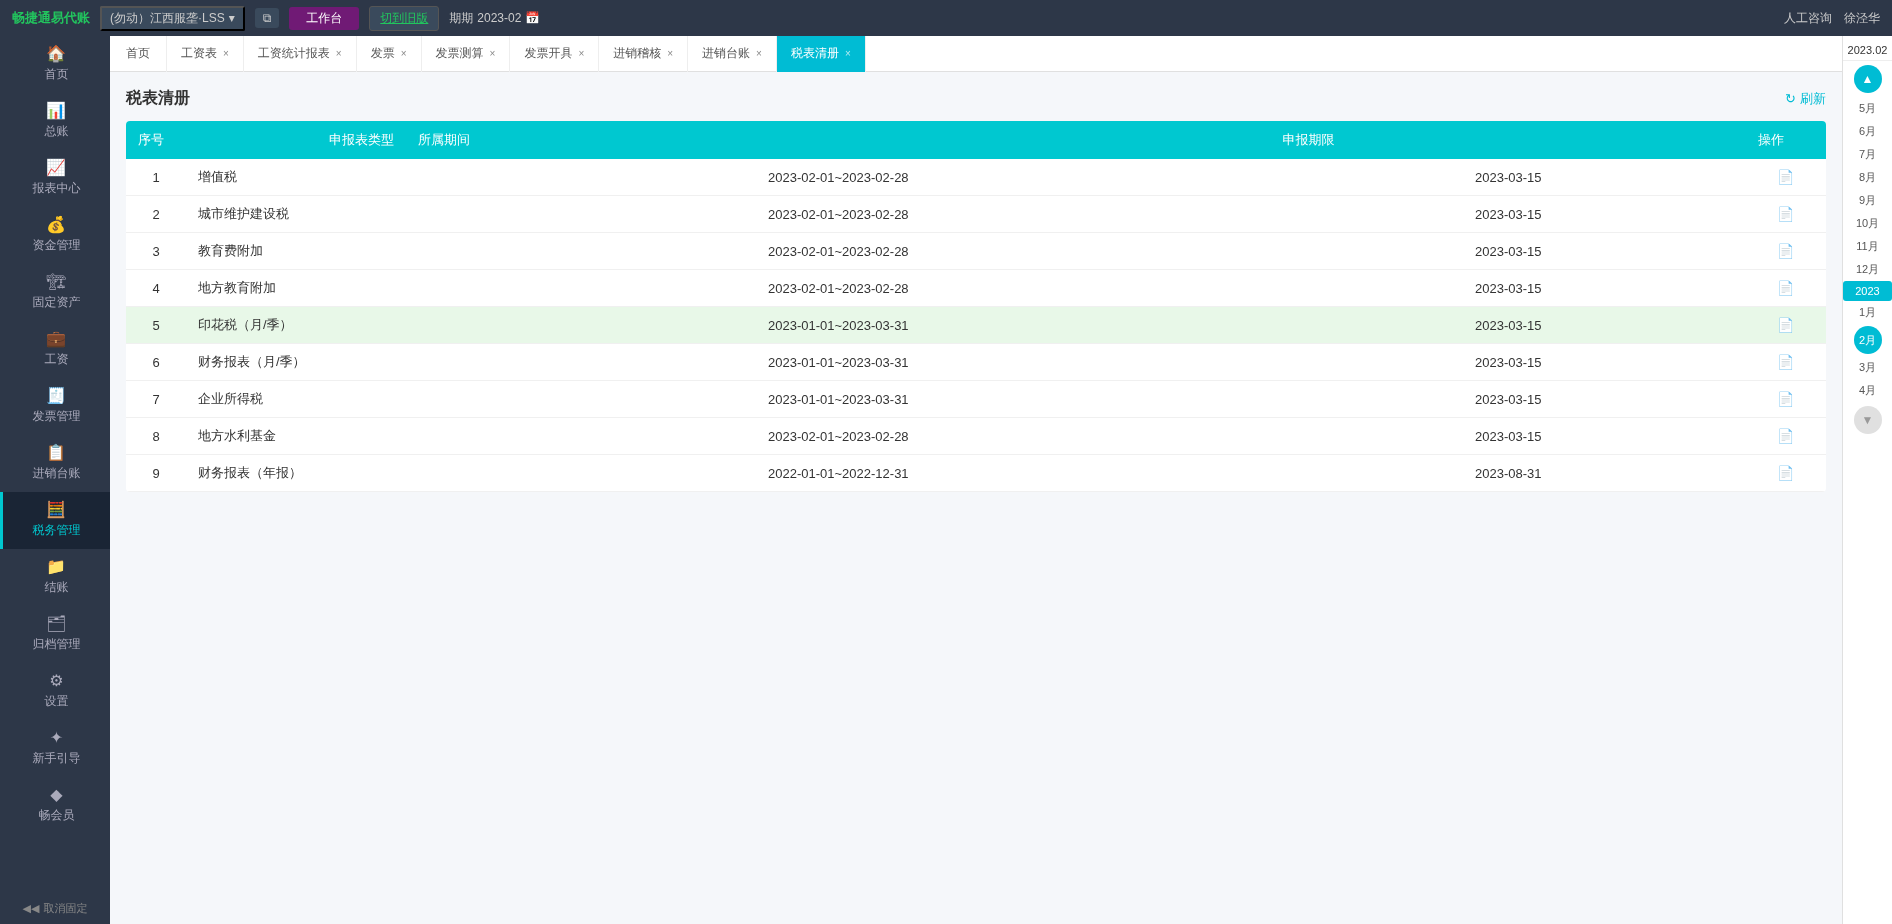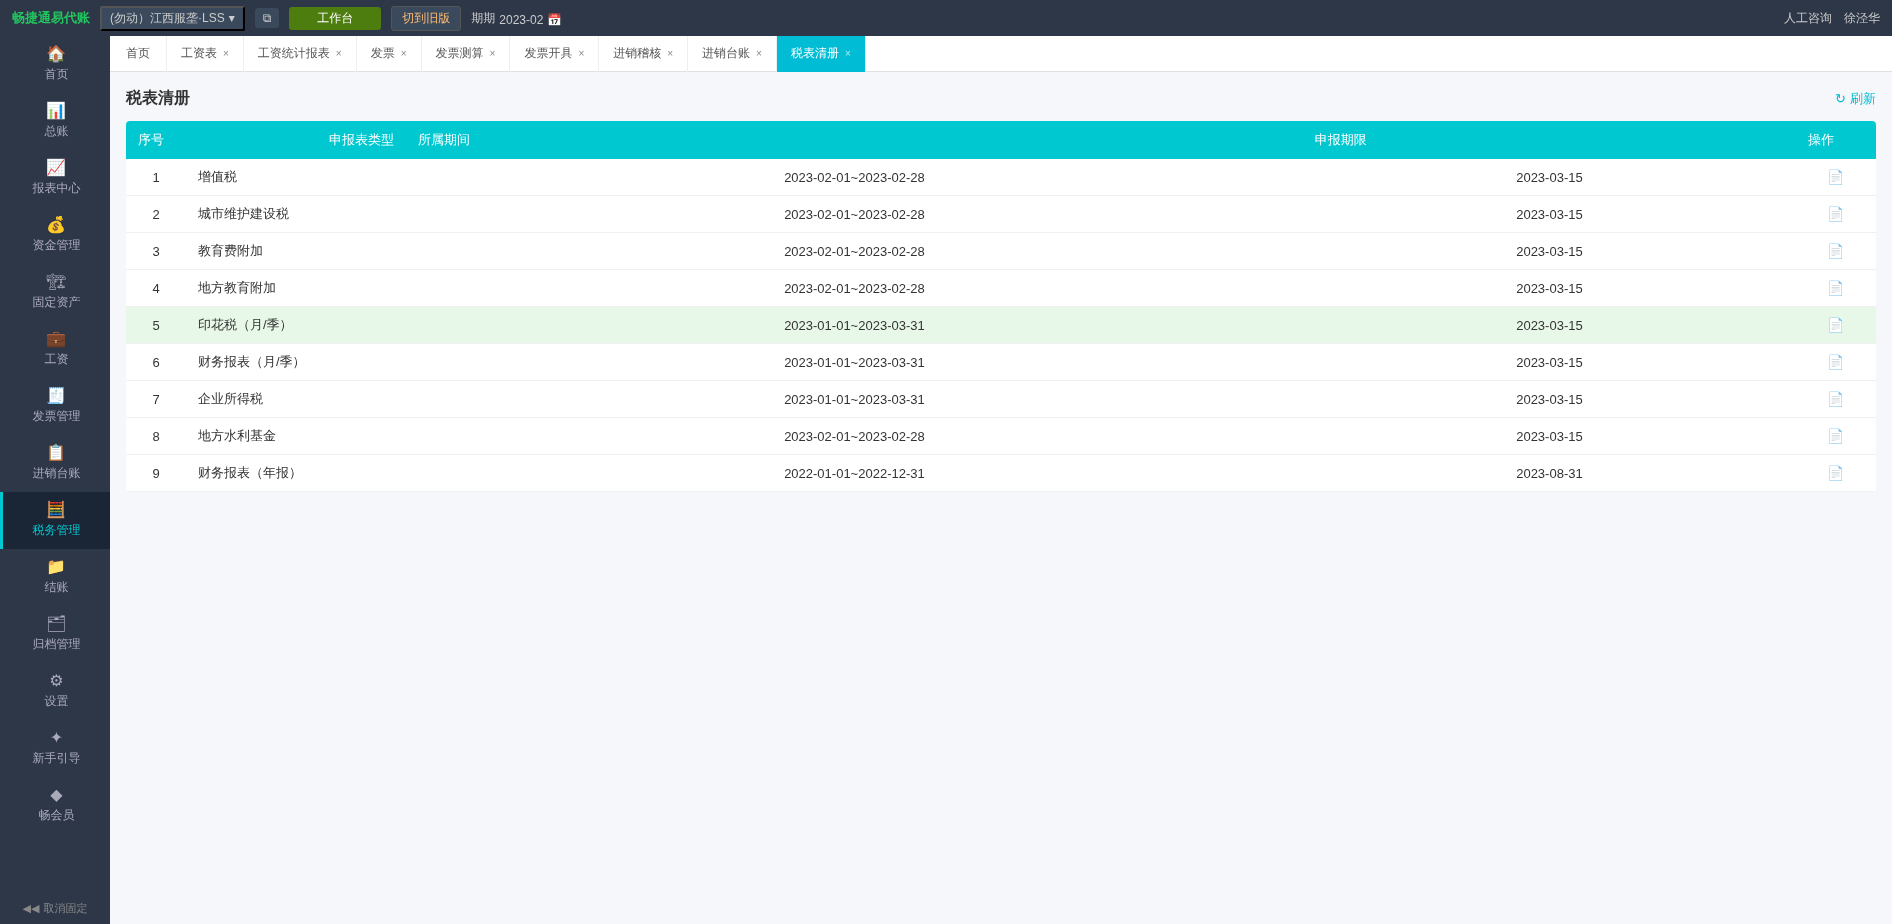--- a/index.html
+++ b/index.html
@@ -34,42 +34,43 @@
     .top-bar-icon-btn {
       background: #3a4a5c;
       border: none;
       color: #ccc;
       padding: 3px 8px;
       border-radius: 3px;
       cursor: pointer;
       font-size: 12px;
     }
     .top-bar-workbench {
-      background: #4d7c0f;
+      background: #701a75;
       border: none;
       color: #fff;
-      padding: 3px 28px;
+      padding: 3px 17px;
       border-radius: 3px;
       cursor: pointer;
       font-size: 12px;
     }
     .top-bar-old {
       background: #3a4a5c;
       border: 1px solid #555;
-      color: #fdba74;
+      color: #22c55e;
       padding: 3px 10px;
       border-radius: 3px;
       cursor: pointer;
       font-size: 12px;
+      text-decoration: underline;
     }
     .top-bar-period {
       color: #ccc;
       font-size: 12px;
       display: flex;
-      align-items: flex-end;
+      align-items: center;
       gap: 4px;
     }
     .top-bar-right {
       margin-left: auto;
       display: flex;
       align-items: center;
       gap: 12px;
       color: #ccc;
       font-size: 12px;
     }
@@ -530,13 +531,31 @@
       <td>2023-08-31</td>
       <td>
         <span class="action-icon">📄</span>
       </td>
     </tr>
           </tbody>
       </table>
     </div>
   </div>
 
+  <div class="right-panel">
+    <div class="rp-header">2023.02</div>
+    <div class="rp-up-btn">▲</div>
+    <div class="rp-month">5月</div>
+    <div class="rp-month">6月</div>
+    <div class="rp-month">7月</div>
+    <div class="rp-month">8月</div>
+    <div class="rp-month">9月</div>
+    <div class="rp-month">10月</div>
+    <div class="rp-month">11月</div>
+    <div class="rp-month">12月</div>
+    <div class="rp-month active-year">2023</div>
+    <div class="rp-month">1月</div>
+    <div class="rp-month active-month">2月</div>
+    <div class="rp-month">3月</div>
+    <div class="rp-month">4月</div>
+    <div class="rp-down-btn">▼</div>
+  </div>
 </div>
 
 </body></html>

